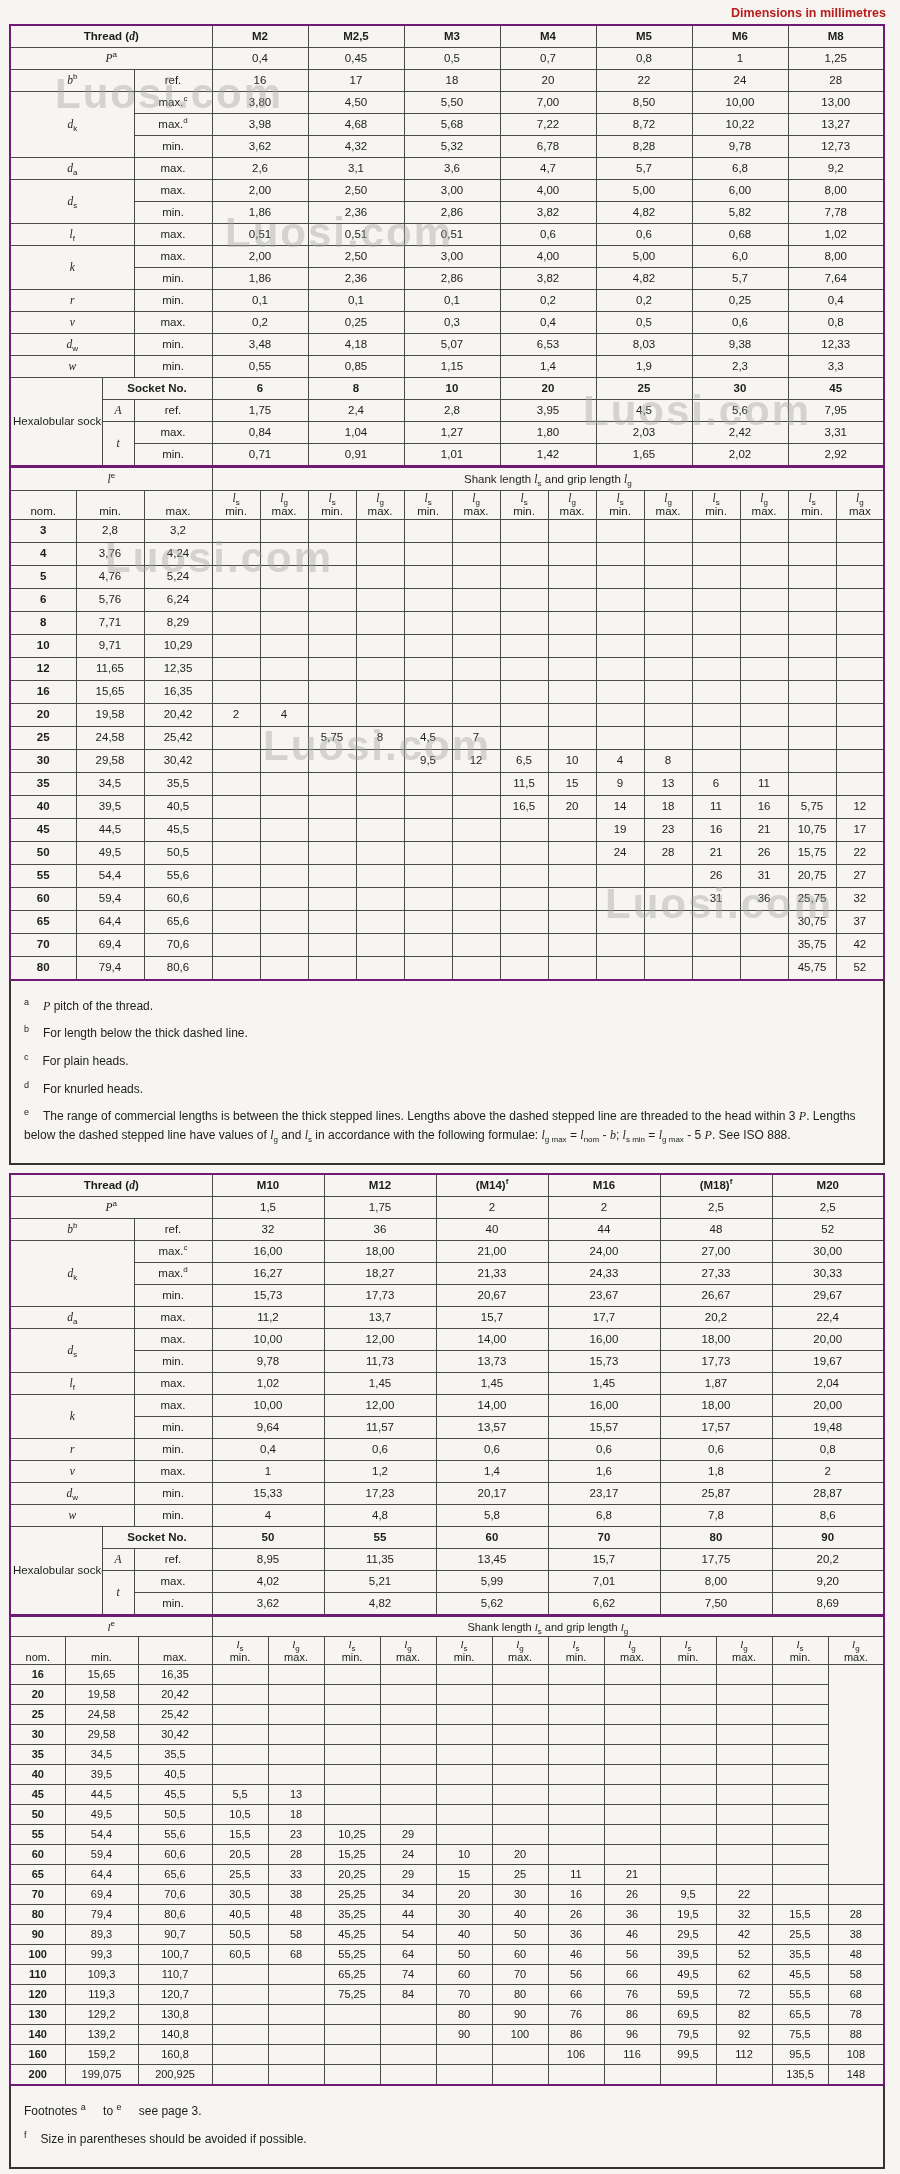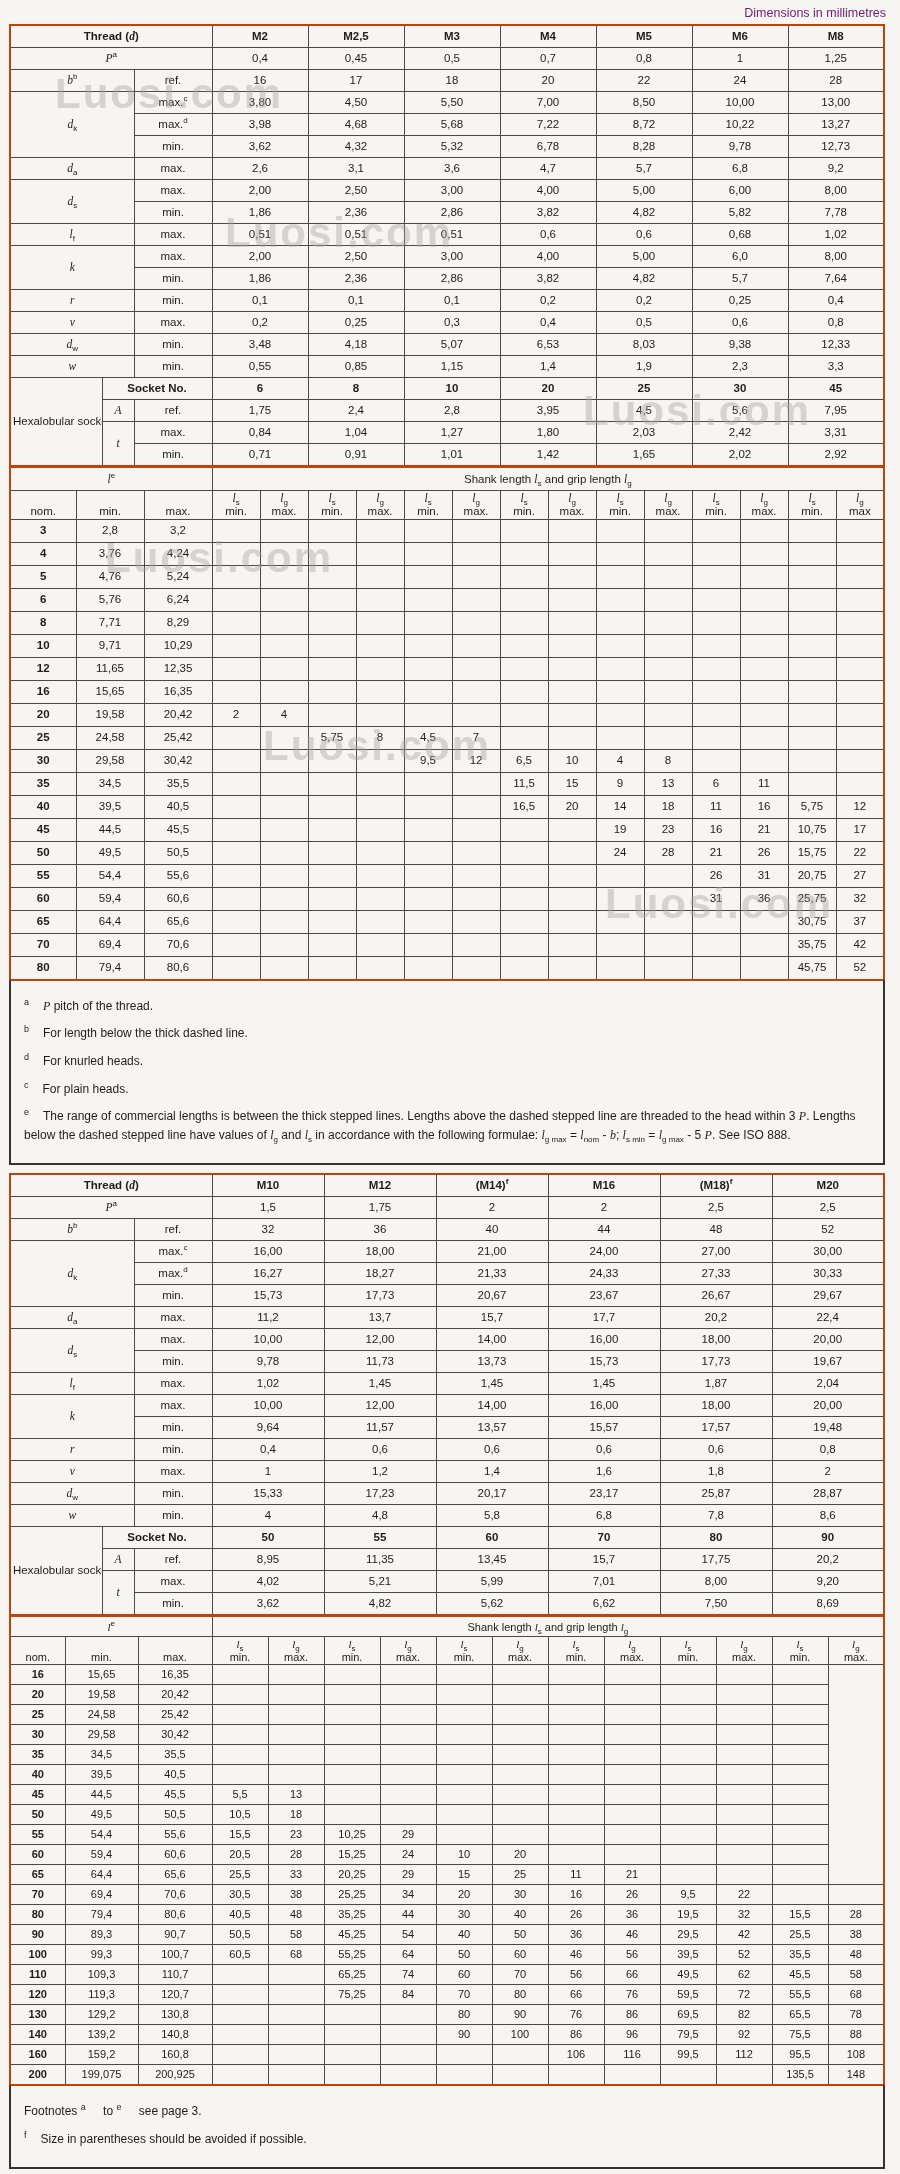--- a/index.html
+++ b/index.html
@@ -8,28 +8,29 @@
     background:#f6f5f1;
     font-family:"Liberation Sans", sans-serif;
     color:#1d1d1d;
     position:relative;
     overflow:hidden;
   }
   .dim-note{
     text-align:right;
     font-size:12.5px;
     padding:6px 14px 4px 0;
-    color:#701a75;
+    color:#b91c1c;
+    font-weight:bold;
   }
   table.t{
     width:874px;
     margin-left:9px;
     border-collapse:collapse;
     table-layout:fixed;
-    border:2px solid #c2410c;
+    border:2px solid #701a75;
   }
   table.t td{
     border:1px solid #4a4a4a;
     font-size:11.5px;
     text-align:center;
     padding:1px 2px;
     height:19px;
     line-height:1.12;
     overflow:hidden;
     white-space:nowrap;
@@ -746,22 +747,22 @@
         <td></td>
         <td>45,75</td>
         <td>52</td>
       </tr>
     </tbody>
 </table>
 
 <div class="note-box">
   <div class="fn"><sup>a</sup><span><i>P</i> pitch of the thread.</span></div>
   <div class="fn"><sup>b</sup><span>For length below the thick dashed line.</span></div>
+  <div class="fn"><sup>c</sup><span>For plain heads.</span></div>
   <div class="fn"><sup>d</sup><span>For knurled heads.</span></div>
-  <div class="fn"><sup>c</sup><span>For plain heads.</span></div>
   <div class="fn"><sup>e</sup><span>The range of commercial lengths is between the thick stepped lines. Lengths above the dashed stepped line are threaded to the head within 3 <i>P</i>. Lengths below the dashed stepped line have values of <i>l</i><sub>g</sub> and <i>l</i><sub>s</sub> in accordance with the following formulae: <i>l</i><sub>g max</sub> = <i>l</i><sub>nom</sub> - <i>b</i>; <i>l</i><sub>s min</sub> = <i>l</i><sub>g max</sub> - 5 <i>P</i>. See ISO 888.</span></div>
 </div>
 
 <table class="t dim t2-top">
   <colgroup>
     <col class="c1">
       <col class="c2">
       <col class="c3">
     <col class="cd6">
       <col class="cd6">

